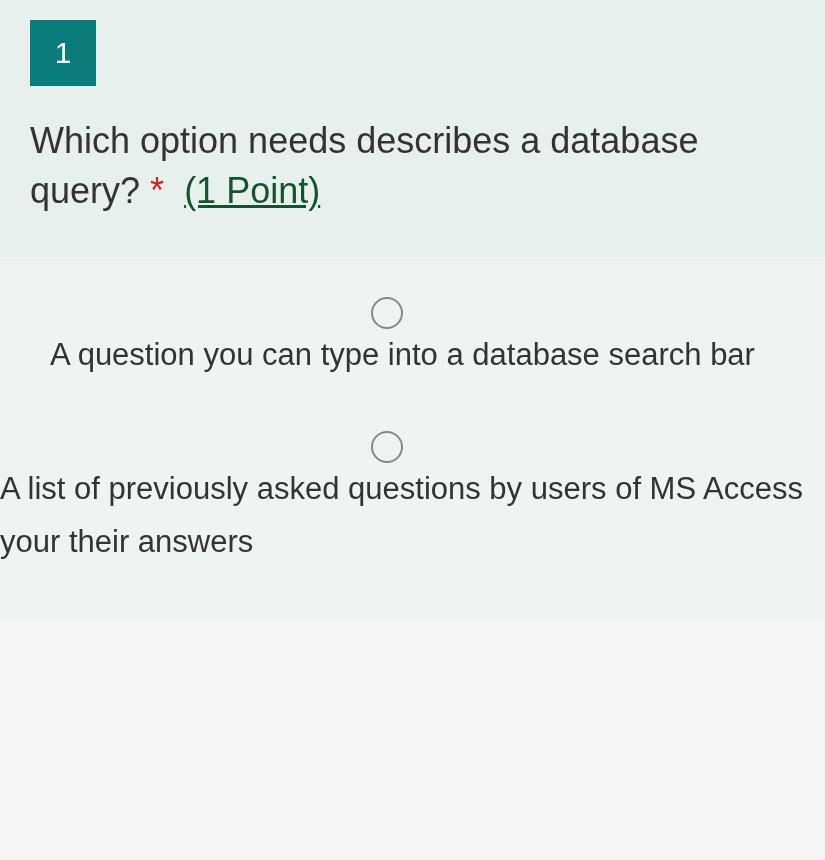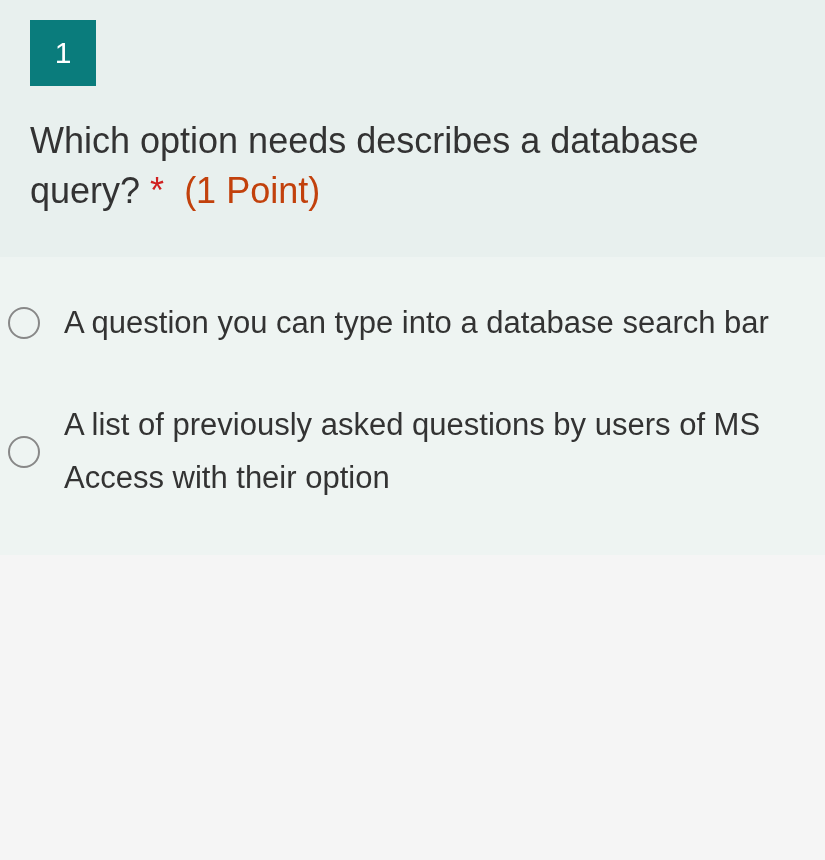--- a/index.html
+++ b/index.html
@@ -35,31 +35,33 @@
     .question-text {
       font-size: 36px;
       color: #333;
       line-height: 1.4;
       font-weight: 400;
     }
     .required-marker {
       color: #d02020;
     }
     .points-text {
-      color: #c2410c;
+      color: #14532d;
+      text-decoration: underline;
     }
     .options-section {
       background: #eef4f2;
       padding: 40px 20px 30px 0;
     }
     .option-row {
       display: flex;
       align-items: center;
       margin-bottom: 50px;
-      padding-left: 16px;
+      padding-left: 0;
+      flex-direction: column;
     }
     .option-row:last-child {
       margin-bottom: 20px;
     }
     .radio-button {
       width: 32px;
       height: 32px;
       border: 2px solid #888;
       border-radius: 50%;
       flex-shrink: 0;
@@ -90,16 +92,16 @@
       &nbsp;<span class="points-text">(1 Point)</span>
     </div>
   </div>
   <div class="options-section">
     <div class="option-row">
       <div class="radio-button"></div>
       <div class="option-label">A question you can type into a database search bar</div>
     </div>
     <div class="option-row">
       <div class="radio-button"></div>
-      <div class="option-label">A list of previously asked questions by users of MS Access with their option</div>
+      <div class="option-label">A list of previously asked questions by users of MS Access your their answers</div>
     </div>
   </div>
 </div>
 
 </body></html>

